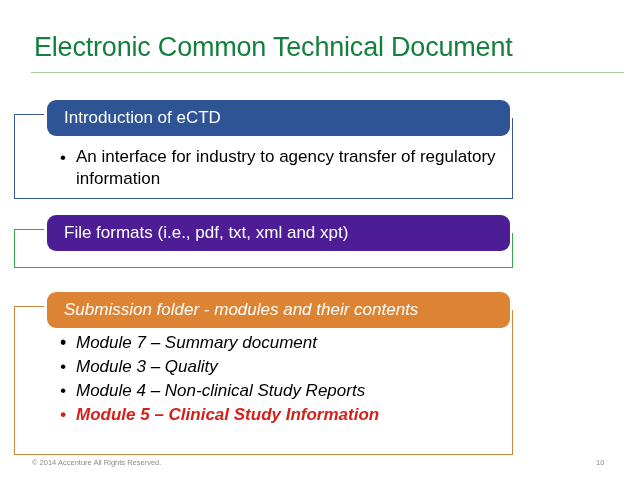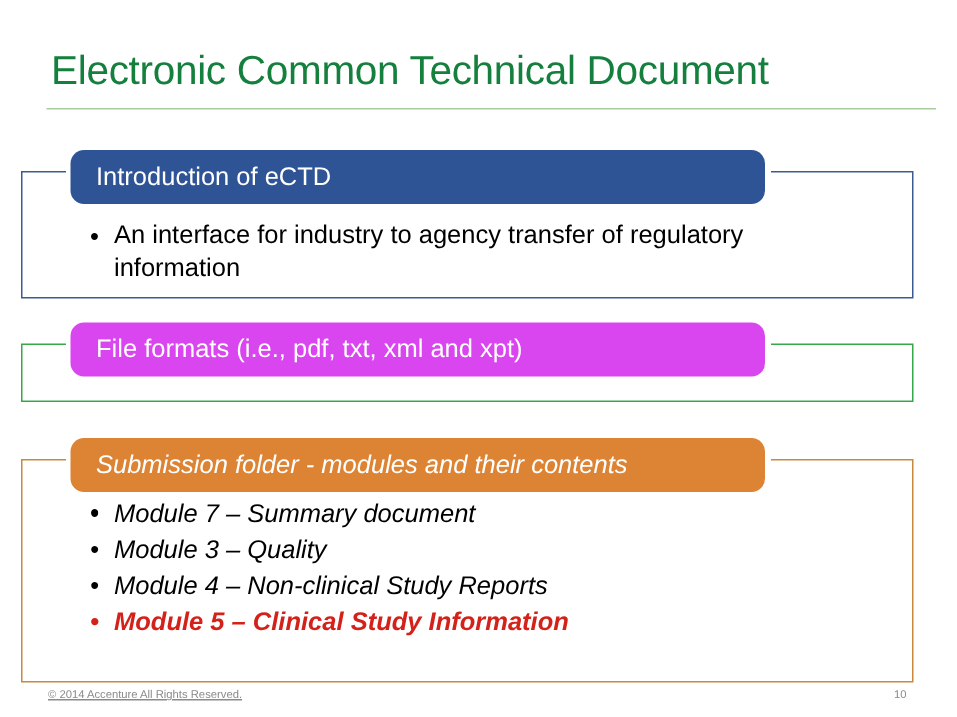--- a/index.html
+++ b/index.html
@@ -38,21 +38,21 @@
     top: 72px;
     width: 593px;
     height: 1px;
     background: #a8cc9a;
   }
 
   
   .section {
     position: absolute;
     left: 14px;
-    width: 595px;
+    width: 499px;
     box-sizing: border-box;
     padding-left: 30px;
   }
   .section-body {
     position: absolute;
     left: 0;
     top: 0;
     width: 100%;
     height: 100%;
     box-sizing: border-box;
@@ -84,21 +84,21 @@
   }
 
   
   #section-intro { top: 114px; height: 85px; }
   #section-intro .section-body { border-color: #3a5a94; }
   #section-intro .pill { background: #2f5496; width: 463px; }
   #section-intro .border-mask { width: 470px; }
 
   #section-fileformats { top: 229px; height: 39px; }
   #section-fileformats .section-body { border-color: #36a847; }
-  #section-fileformats .pill { background: #d946ef; width: 463px; }
+  #section-fileformats .pill { background: #4c1d95; width: 463px; }
   #section-fileformats .border-mask { width: 470px; }
 
   #section-submission { top: 306px; height: 149px; font-style: italic; }
   #section-submission .section-body { border-color: #c8893f; }
   #section-submission .pill { background: #dd8434; width: 463px; }
   #section-submission .border-mask { width: 470px; }
 
   
   .bullets {
     position: absolute;
@@ -133,21 +133,20 @@
   }
 
   
   .footer-copyright {
     position: absolute;
     left: 32px;
     top: 458px;
     font-size: 7.5px;
     color: #8a8a8a;
     white-space: nowrap;
-    text-decoration: underline;
   }
   .footer-pagenum {
     position: absolute;
     left: 596px;
     top: 458px;
     font-size: 7.5px;
     color: #8a8a8a;
   }
 </style>
 </head>

